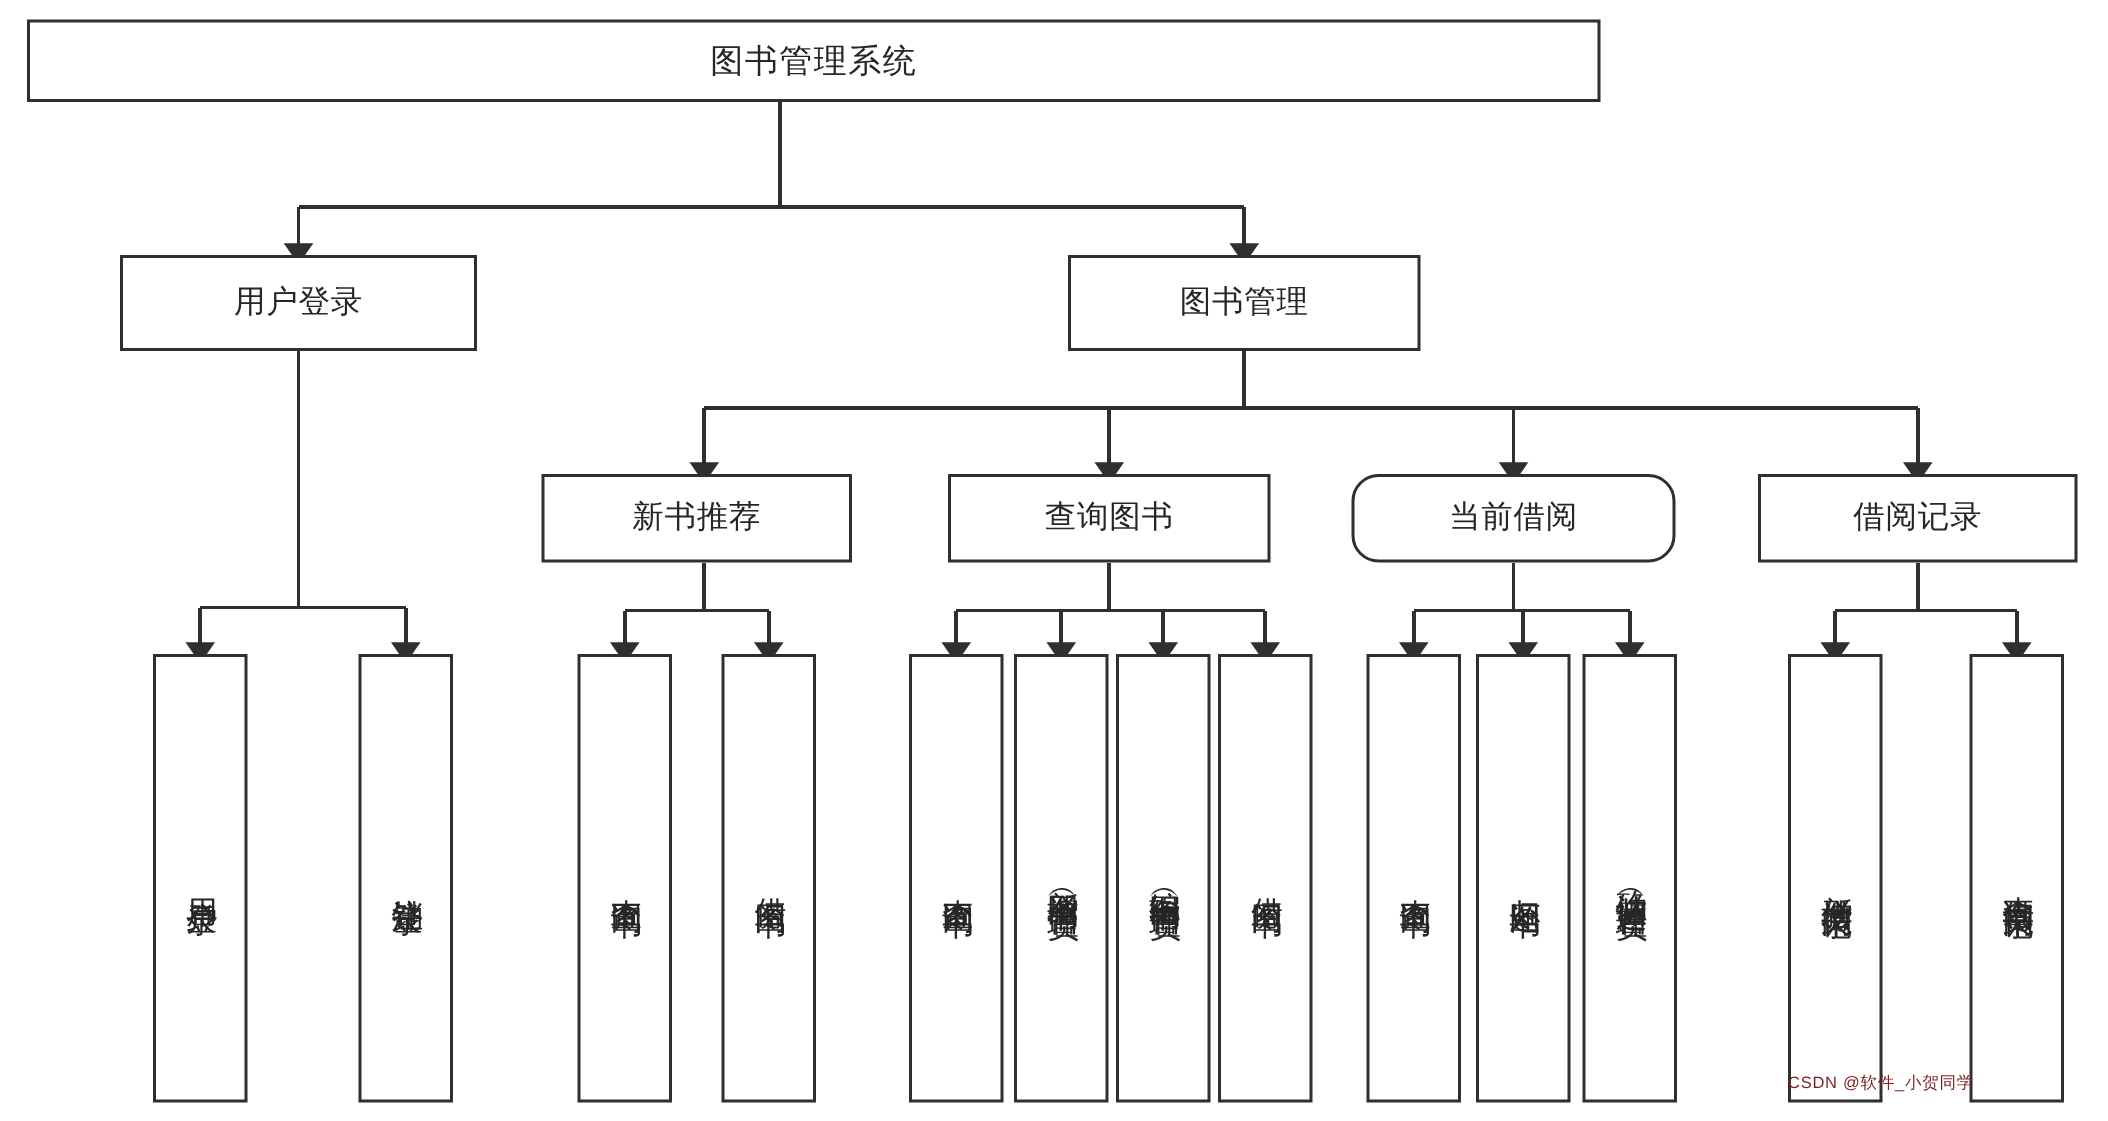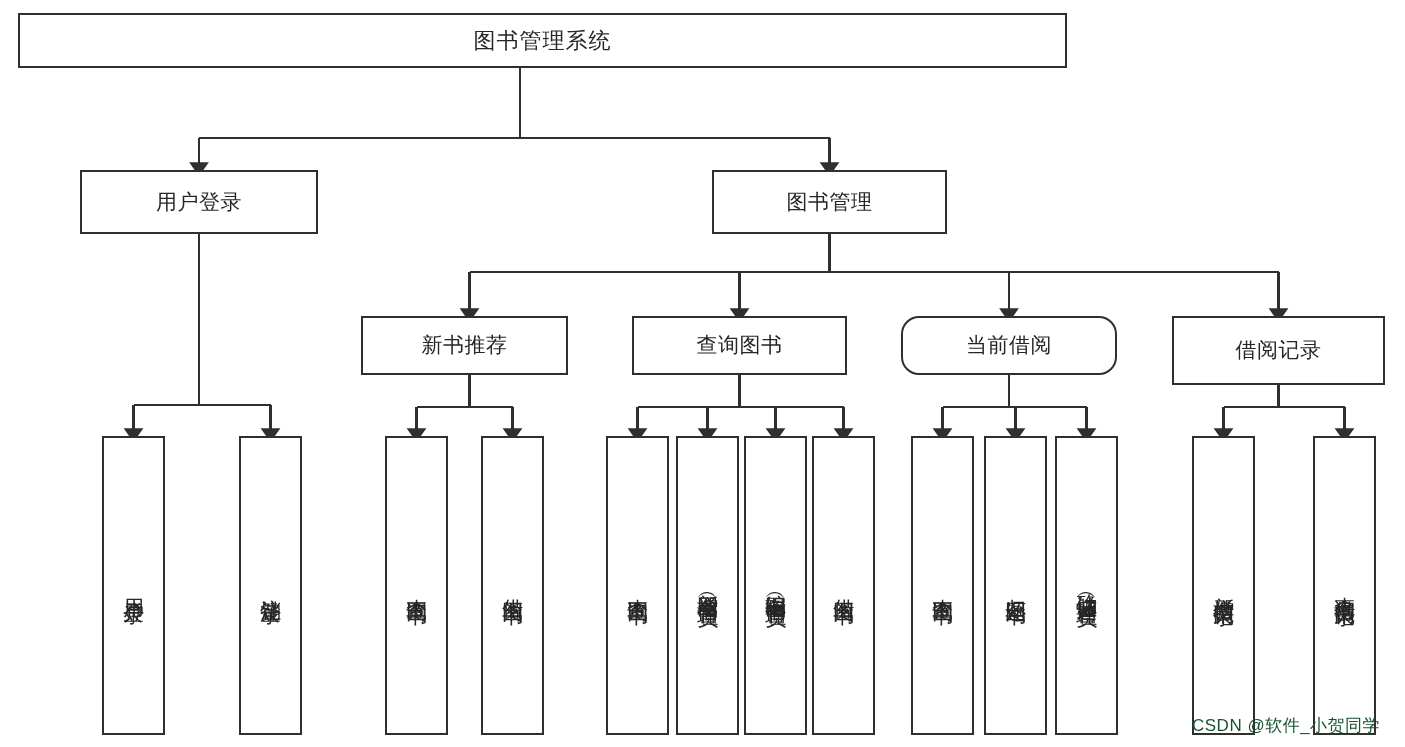--- a/index.html
+++ b/index.html
@@ -61,22 +61,22 @@
     writing-mode: vertical-rl;
     text-orientation: upright;
     font-size: 21px;
     line-height: 1.45;
     letter-spacing: 2px;
     white-space: nowrap;
     max-height: 100%;
   }
   .watermark {
     position: absolute;
-    font-size: 17px;
-    color: #14532d;
+    font-size: 11px;
+    color: #7f1d1d;
     white-space: nowrap;
     letter-spacing: 0.5px;
     user-select: none;
   }
 </style>
 </head>
 <body>
 
 <div id="diagram-canvas">
 
@@ -136,21 +136,21 @@
 
   <div class="node horiz" style="left: 361px; top: 316px; width: 207px; height: 59px;">
     <span class="node-label">新书推荐</span>
   </div>
   <div class="node horiz" style="left: 632px; top: 316px; width: 215px; height: 59px;">
     <span class="node-label">查询图书</span>
   </div>
   <div class="node horiz" style="left: 901px; top: 316px; width: 216px; height: 59px; border-radius: 18px;">
     <span class="node-label">当前借阅</span>
   </div>
-  <div class="node horiz" style="left: 1172px; top: 316px; width: 213px; height: 69px;">
+  <div class="node horiz" style="left: 1172px; top: 316px; width: 213px; height: 59px;">
     <span class="node-label">借阅记录</span>
   </div>
 
   <div class="node vert" style="left: 102px; top: 436px; width: 63px; height: 299px;">
     <span class="node-label">用户登录</span>
   </div>
   <div class="node vert" style="left: 239px; top: 436px; width: 63px; height: 299px;">
     <span class="node-label">注销登录</span>
   </div>
 

